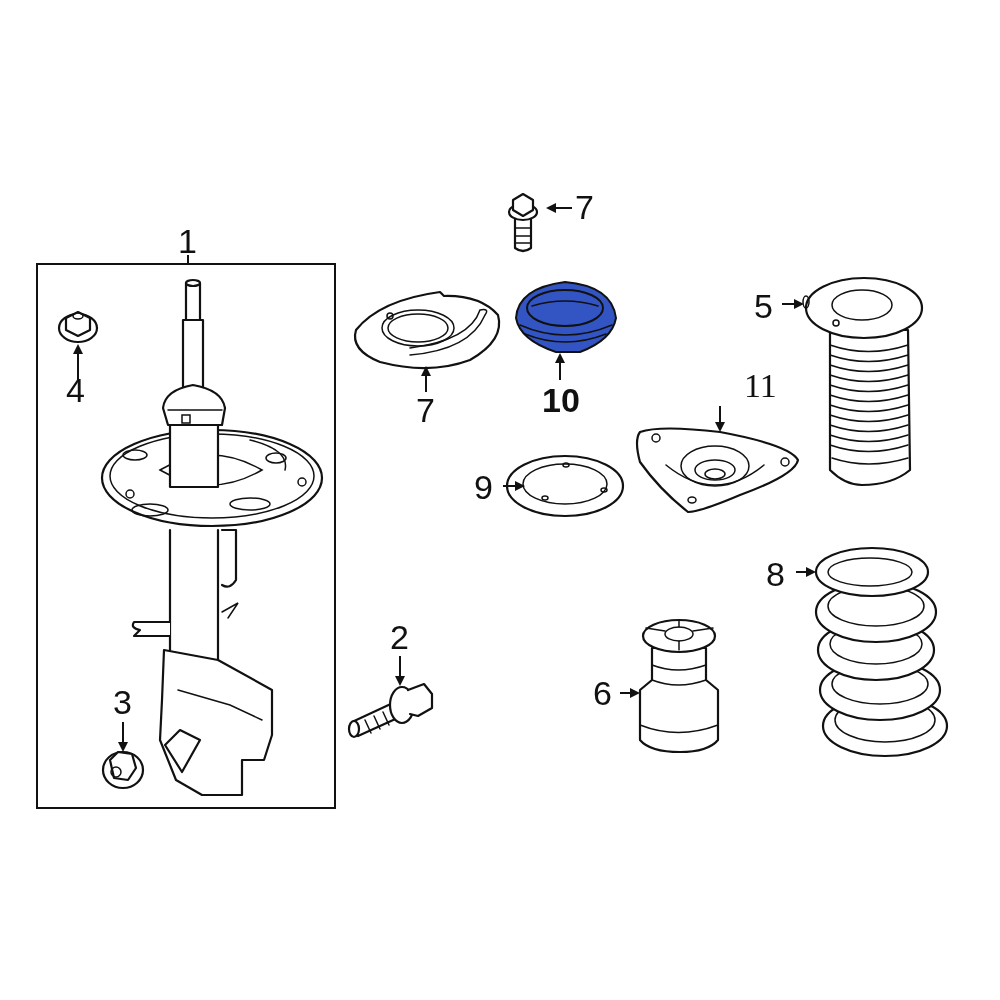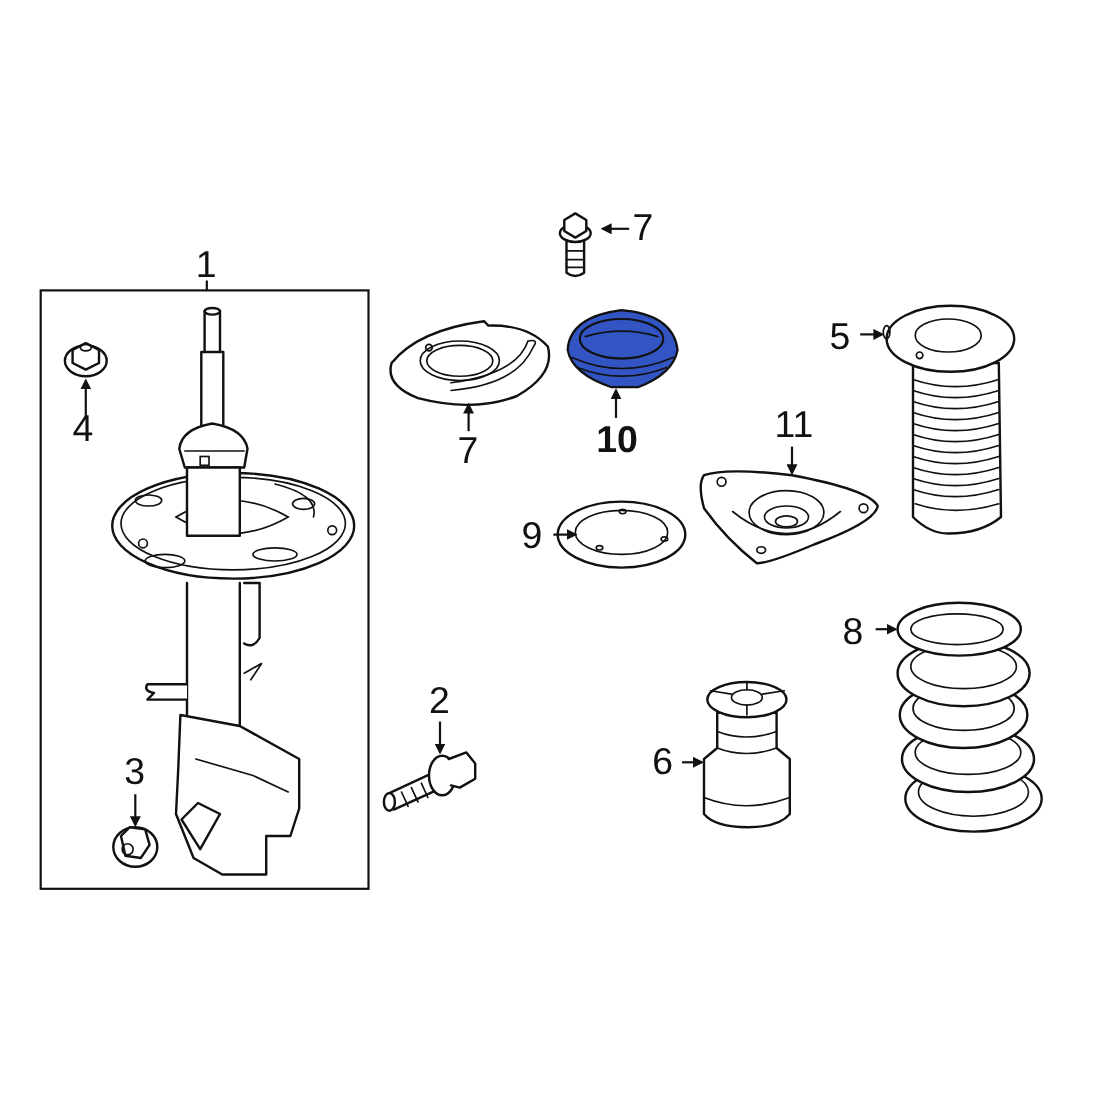--- a/index.html
+++ b/index.html
@@ -188,15 +188,15 @@
 <div class="callout" style="left:178px; top:224px;">1</div>
 <div class="callout" style="left:390px; top:620px;">2</div>
 <div class="callout" style="left:113px; top:685px;">3</div>
 <div class="callout" style="left:66px; top:373px;">4</div>
 <div class="callout" style="left:754px; top:289px;">5</div>
 <div class="callout" style="left:593px; top:676px;">6</div>
 <div class="callout" style="left:416px; top:393px;">7</div>
 <div class="callout" style="left:766px; top:557px;">8</div>
 <div class="callout" style="left:474px; top:470px;">9</div>
 <div class="callout" style="left:542px; top:383px;font-weight:bold;">10</div>
-<div class="callout" style="left:704px; top:369px;">11</div>
+<div class="callout" style="left:744px; top:369px;font-family:Liberation Serif, serif;">11</div>
 <div class="callout" style="left:575px; top:190px;">7</div>
 </div>
 
 </body></html>

